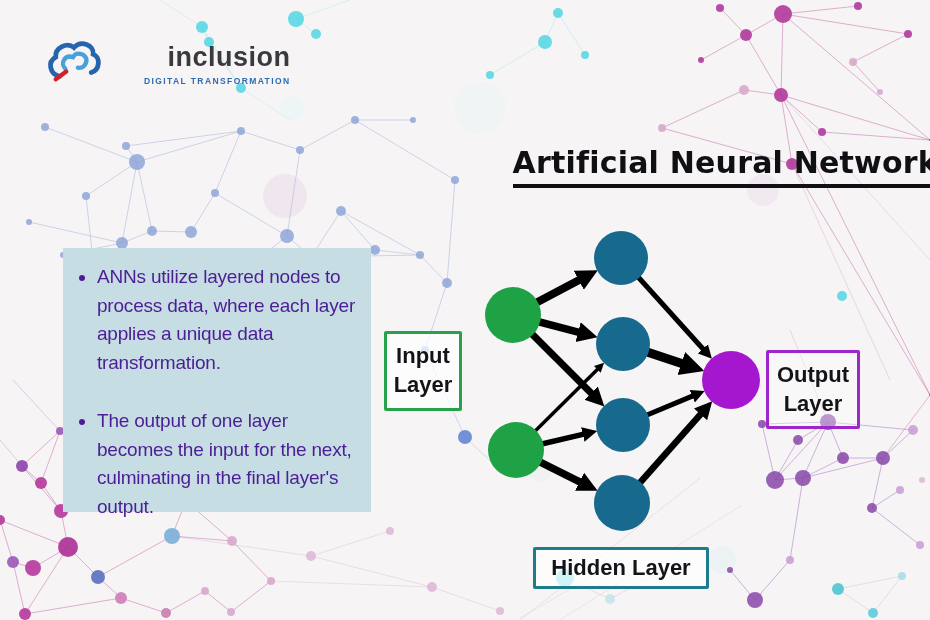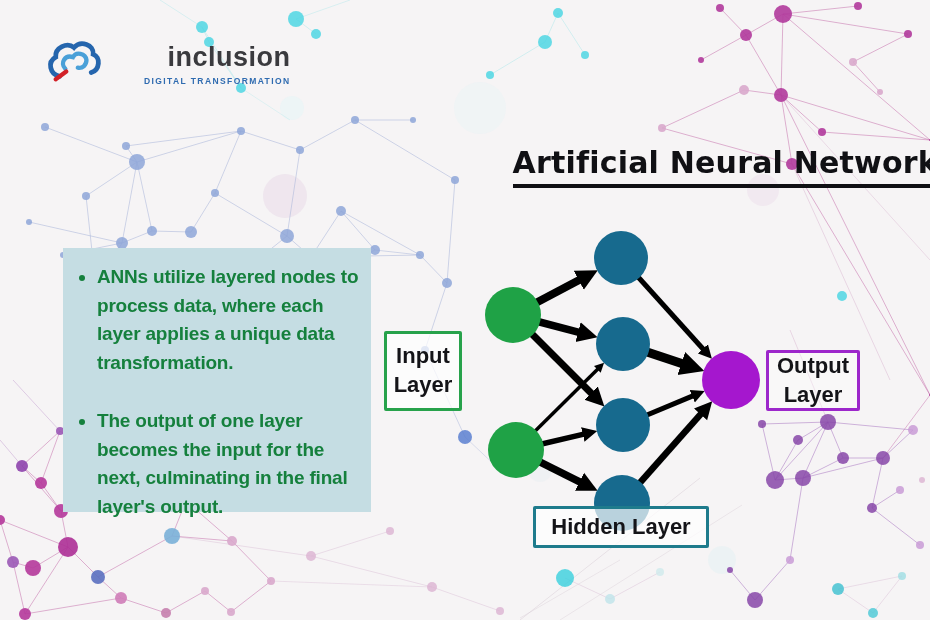--- a/index.html
+++ b/index.html
@@ -26,38 +26,38 @@
     border-bottom:4px solid #101014;padding-bottom:4px;letter-spacing:.2px;
   }
 
   
   .info-box{
     left:63px;top:248px;width:308px;height:264px;background:#c5dde3;
     box-sizing:border-box;padding:15px 8px 8px 10px;z-index:1;
   }
   .info-box ul{margin:0;padding-left:24px;list-style:disc;}
   .info-box li{
-    font-size:19px;font-weight:bold;color:#15803d;line-height:1.5;
+    font-size:19px;font-weight:normal;color:#4c1d95;line-height:1.5;
     letter-spacing:-0.2px;margin-bottom:30px;
   }
   .info-box li:last-child{margin-bottom:8px;}
 
   
   #ann-svg{position:absolute;left:455px;top:225px;z-index:2;}
 
   
   .layer-label{
     display:flex;align-items:center;justify-content:center;text-align:center;
     font-size:22px;font-weight:bold;color:#141418;line-height:1.3;
     background:rgba(255,255,255,.7);border:3px solid #000;border-radius:2px;
     box-sizing:border-box;z-index:3;
   }
   #input-label{left:384px;top:331px;width:78px;height:80px;}
-  #output-label{left:766px;top:350px;width:94px;height:61px;background:rgba(255,255,255,.35);}
-  #hidden-label{left:533px;top:506px;width:176px;height:42px;}
+  #output-label{left:766px;top:350px;width:94px;height:79px;background:rgba(255,255,255,.35);}
+  #hidden-label{left:533px;top:547px;width:176px;height:42px;}
 </style>
 </head>
 <body>
 
 <svg id="bg-svg" width="930" height="620">
     <circle cx="285" cy="196" r="22" fill="#dfc8de" opacity="0.3"></circle>
     <circle cx="763" cy="190" r="16" fill="#ecd9e9" opacity="0.4"></circle>
     <circle cx="268" cy="480" r="15" fill="#e7cce0" opacity="0.35"></circle>
     <circle cx="480" cy="108" r="26" fill="#eaf3f6" opacity="0.5"></circle>
     <circle cx="722" cy="560" r="14" fill="#dff0f2" opacity="0.4"></circle>

